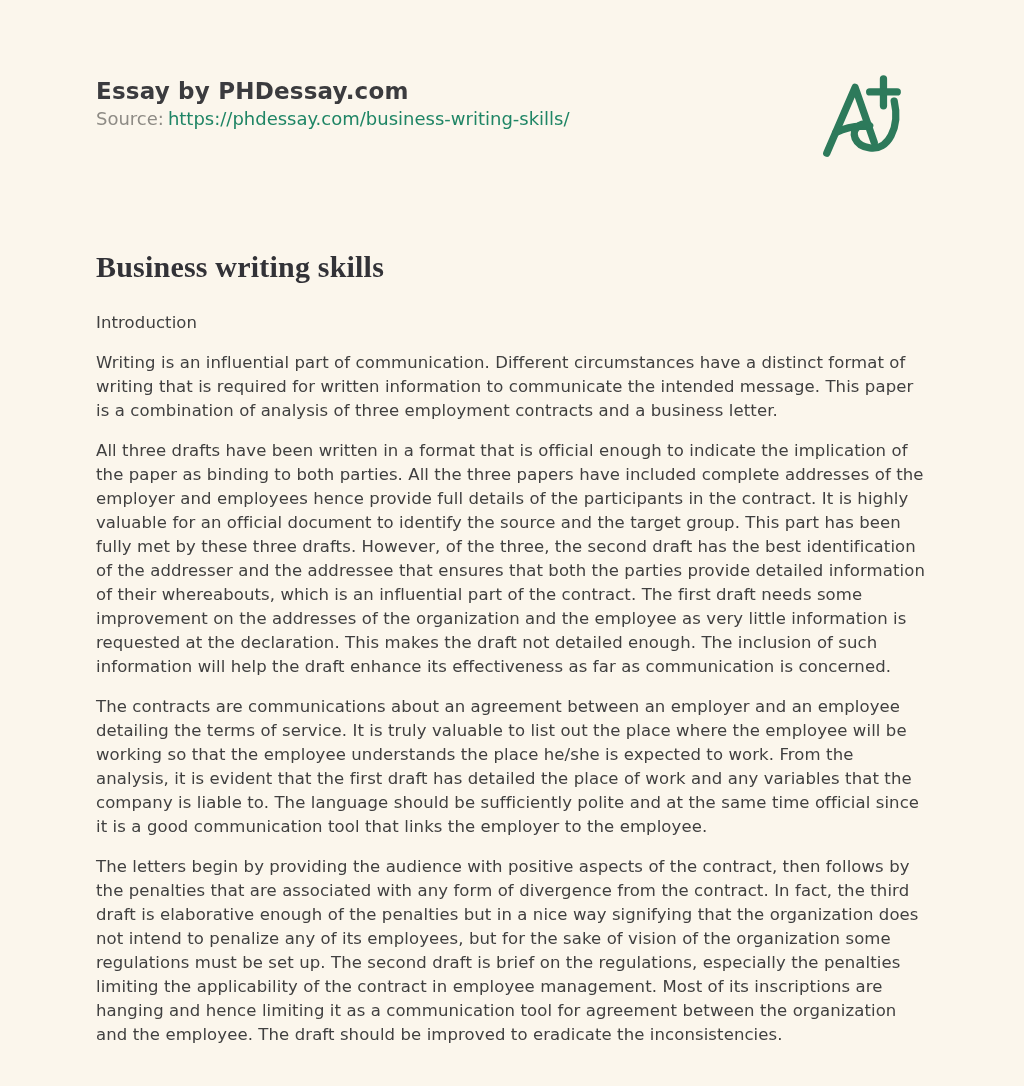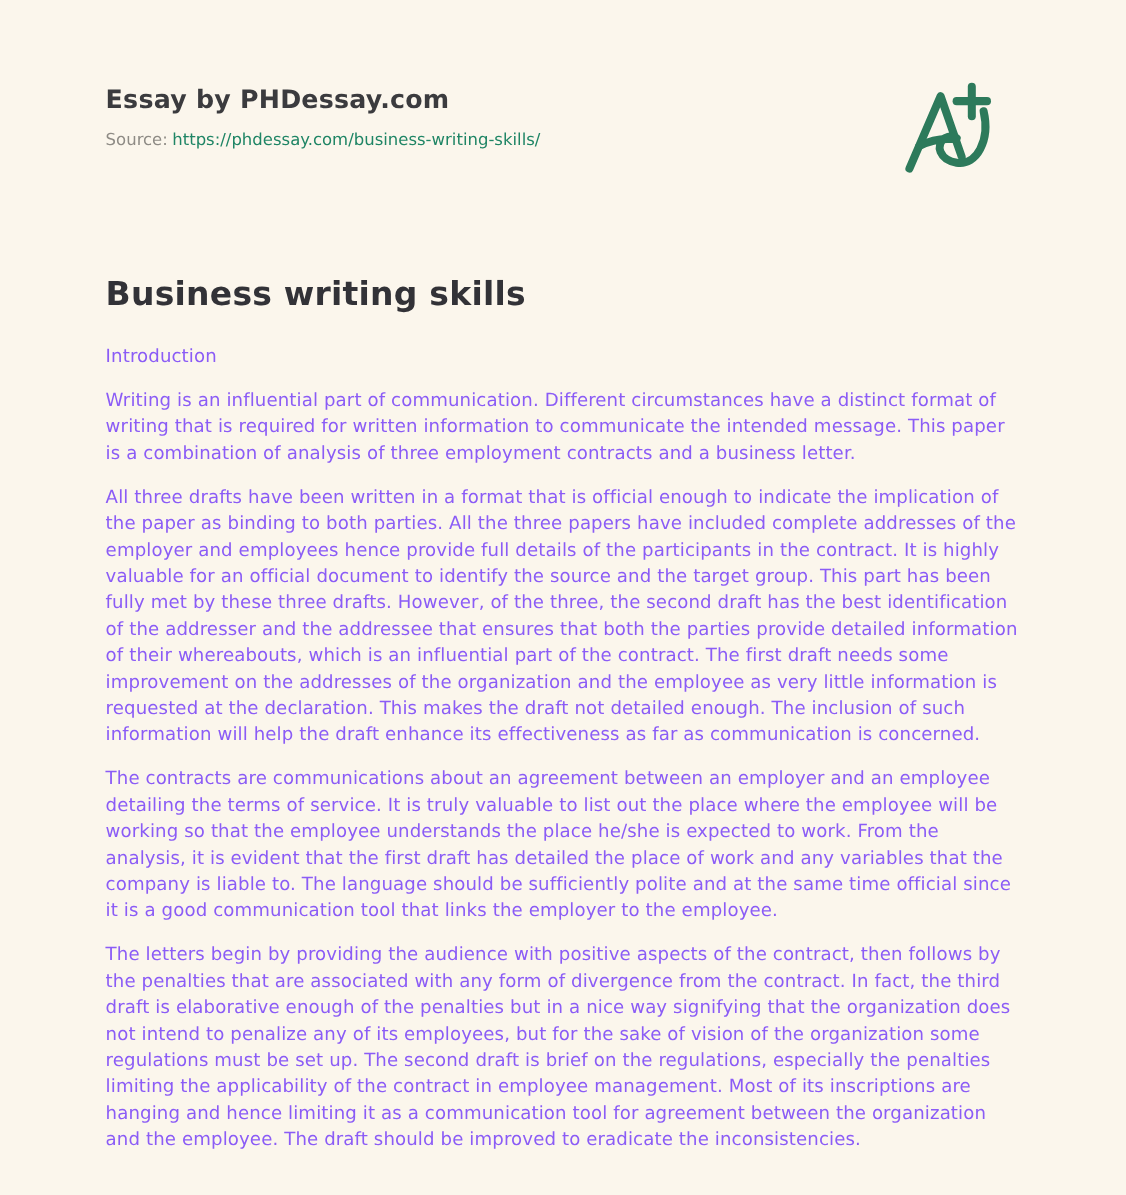--- a/index.html
+++ b/index.html
@@ -23,48 +23,49 @@
     align-items: flex-start;
   }
   .header-title {
     font-size: 23px;
     font-weight: 700;
     color: #3b3b3e;
     letter-spacing: 0.2px;
     padding-top: 2px;
   }
   .source-line {
-    margin-top: 14px;
-    font-size: 15px;
+    margin-top: 4px;
+    font-size: 18px;
     color: #8e8b85;
   }
   .source-link {
     color: #1f8565;
     text-decoration: none;
     margin-left: 4px;
   }
   .logo {
     width: 92px;
     height: 92px;
     margin-right: 20px;
     margin-top: -4px;
     flex-shrink: 0;
   }
   .essay-title {
     margin-top: 86px;
     font-size: 30px;
     font-weight: 700;
     color: #323237;
     letter-spacing: 0.2px;
+    font-family: Liberation Serif, serif;
   }
   .essay-body { margin-top: 27px; }
   .essay-body p {
     font-size: 16.5px;
     line-height: 24px;
-    color: #8b5cf6;
+    color: #404040;
     letter-spacing: 0.1px;
     margin-bottom: 16px;
     max-width: 836px;
   }
 </style>
 </head>
 <body>
 
 <div class="page">
   <div class="content">

